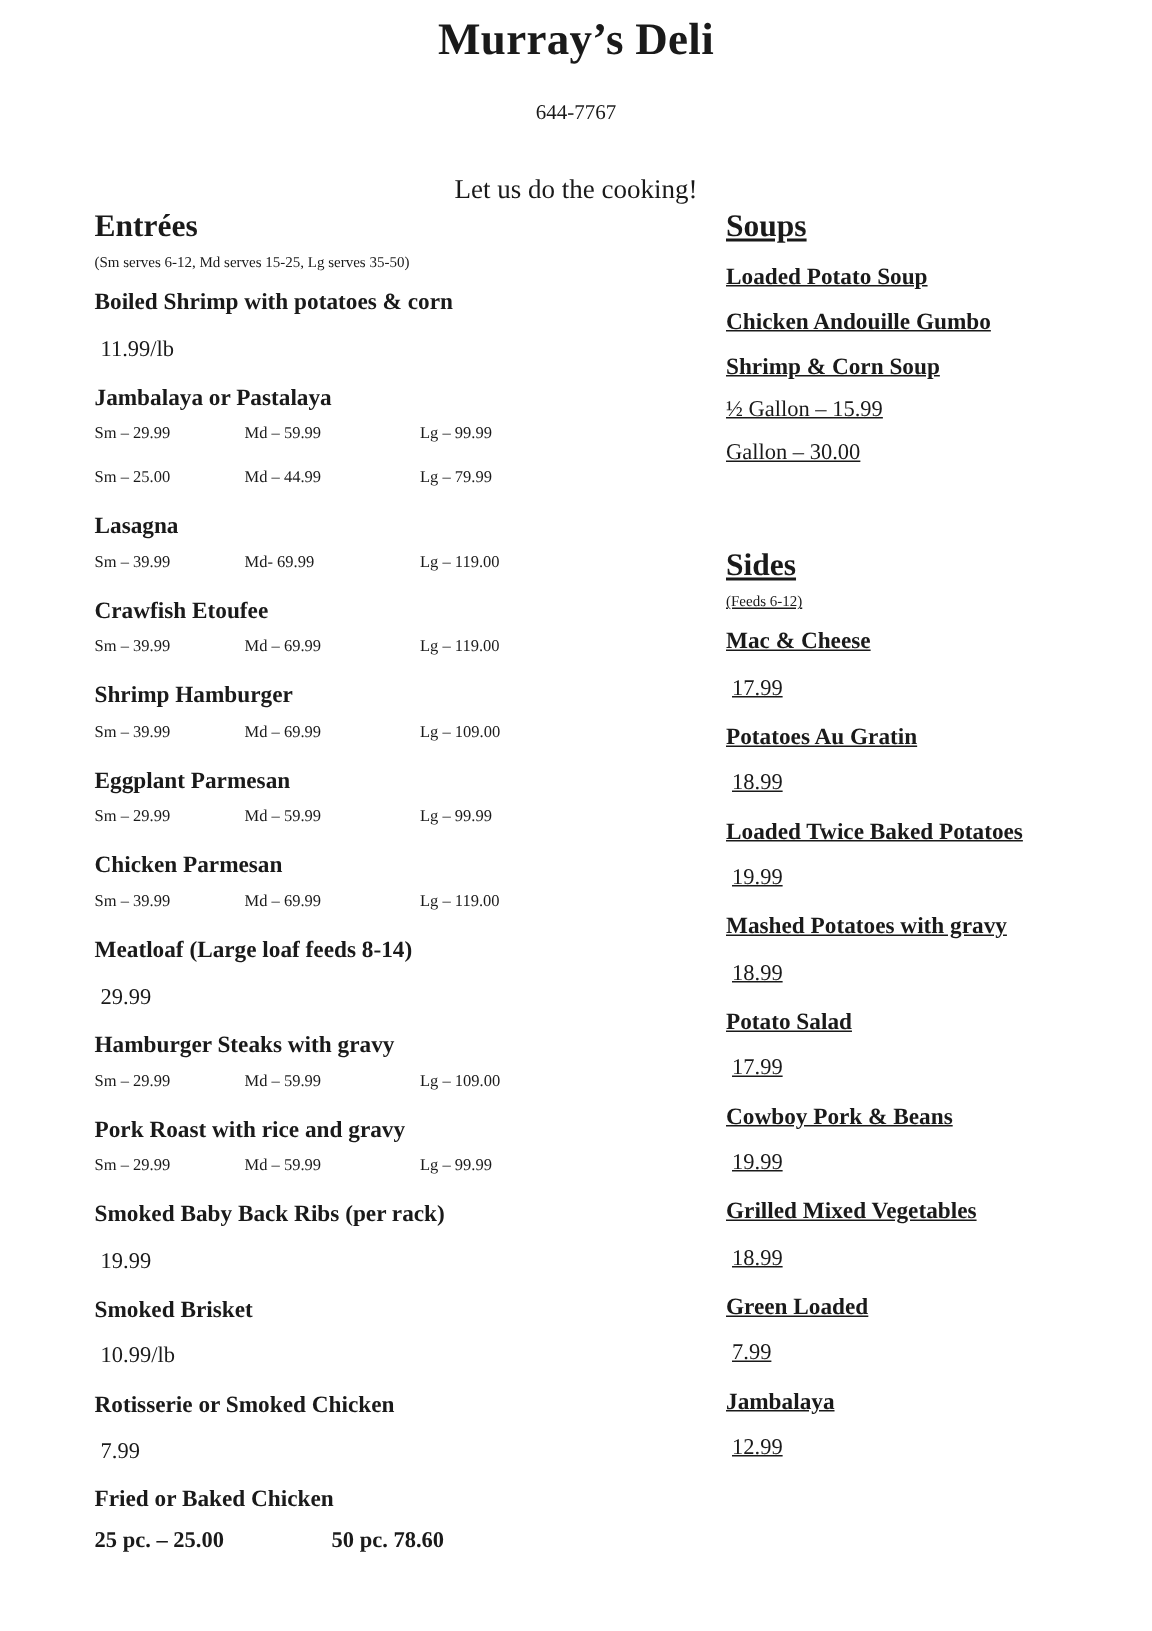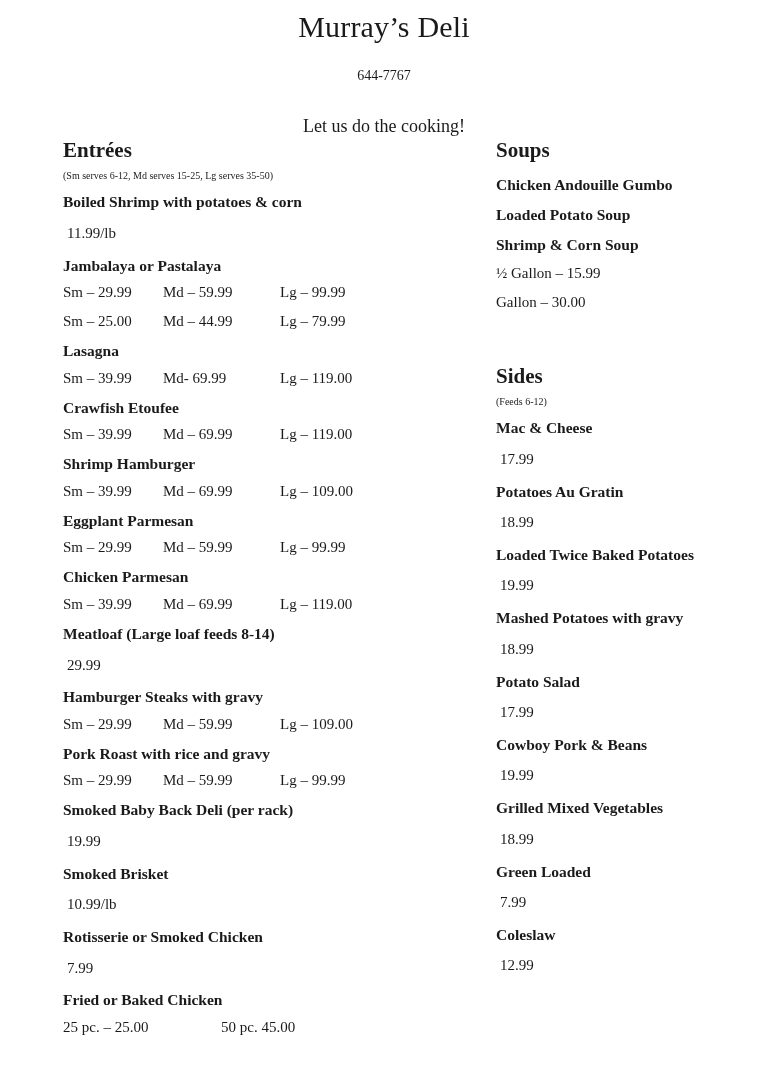--- a/index.html
+++ b/index.html
@@ -17,21 +17,21 @@
     overflow: hidden;
   }
 
   
   .header {
     text-align: center;
     padding-top: 8px;
   }
   .shop-title {
     font-size: 30px;
-    font-weight: normal;
+    font-weight: bold;
     letter-spacing: 0.2px;
     line-height: 1.25;
     margin: 0;
   }
   .shop-phone {
     font-size: 14px;
     font-weight: normal;
     margin: 0;
     padding-top: 22px;
     line-height: 1.2;
@@ -52,23 +52,24 @@
     width: 768px;
   }
   .col-left {
     position: absolute;
     left: 63px;
     top: 0;
     width: 400px;
   }
   .col-right {
     position: absolute;
-    left: 496px;
+    left: 484px;
     top: 0;
     width: 262px;
+    text-decoration: underline;
   }
 
   
   .section-heading {
     font-size: 21px;
     font-weight: bold;
     line-height: 1.2;
     margin: 0 0 7px 0;
   }
   .section-note {
@@ -95,40 +96,40 @@
   .item-price-simple {
     font-size: 15px;
     font-weight: normal;
     line-height: 1.85;
     margin: 4px;
     white-space: nowrap;
   }
 
   
   .item-price-sizes {
-    font-size: 15px;
+    font-size: 11px;
     font-weight: normal;
     line-height: 1.85;
     margin: 0;
     position: relative;
     height: 27px;
     white-space: nowrap;
   }
   .price-cell {
     position: absolute;
     top: 0;
   }
   .price-sm { left: 0px; }
   .price-md { left: 100px; }
   .price-lg { left: 217px; }
 
   
   .item-price-pieces {
     font-size: 15px;
-    font-weight: normal;
+    font-weight: bold;
     line-height: 1.85;
     margin: 0;
     position: relative;
     height: 27px;
     white-space: nowrap;
   }
   .pieces-a { position: absolute; top: 0; left: 0px; }
   .pieces-b { position: absolute; top: 0; left: 158px; }
 
   
@@ -246,49 +247,49 @@
     <div class="menu-item">
       <p class="item-name">Pork Roast with rice and gravy</p>
       <div class="item-price-sizes">
         <span class="price-cell price-sm">Sm – 29.99</span>
         <span class="price-cell price-md">Md – 59.99</span>
         <span class="price-cell price-lg">Lg – 99.99</span>
       </div>
     </div>
 
     <div class="menu-item">
-      <p class="item-name">Smoked Baby Back Deli (per rack)</p>
+      <p class="item-name">Smoked Baby Back Ribs (per rack)</p>
       <p class="item-price-simple">19.99</p>
     </div>
 
     <div class="menu-item">
       <p class="item-name">Smoked Brisket</p>
       <p class="item-price-simple">10.99/lb</p>
     </div>
 
     <div class="menu-item">
       <p class="item-name">Rotisserie or Smoked Chicken</p>
       <p class="item-price-simple">7.99</p>
     </div>
 
     <div class="menu-item">
       <p class="item-name">Fried or Baked Chicken</p>
       <div class="item-price-pieces">
         <span class="pieces-a">25 pc. – 25.00</span>
-        <span class="pieces-b">50 pc. 45.00</span>
+        <span class="pieces-b">50 pc. 78.60</span>
       </div>
     </div>
   </div>
 
   <div class="col-right">
 
     <h2 class="section-heading">Soups</h2>
 
+    <p class="soup-name">Loaded Potato Soup</p>
     <p class="soup-name">Chicken Andouille Gumbo</p>
-    <p class="soup-name">Loaded Potato Soup</p>
     <p class="soup-name">Shrimp &amp; Corn Soup</p>
     <p class="soup-price">½ Gallon – 15.99</p>
     <p class="soup-price">Gallon – 30.00</p>
 
     <div class="section-spacer"></div>
 
     <h2 class="section-heading">Sides</h2>
     <p class="section-note">(Feeds 6-12)</p>
 
     <div class="menu-item">
@@ -317,17 +318,17 @@
     </div>
     <div class="menu-item">
       <p class="item-name">Grilled Mixed Vegetables</p>
       <p class="item-price-simple">18.99</p>
     </div>
     <div class="menu-item">
       <p class="item-name">Green Loaded</p>
       <p class="item-price-simple">7.99</p>
     </div>
     <div class="menu-item">
-      <p class="item-name">Coleslaw</p>
+      <p class="item-name">Jambalaya</p>
       <p class="item-price-simple">12.99</p>
     </div>
   </div>
 </div>
 
 </body></html>

